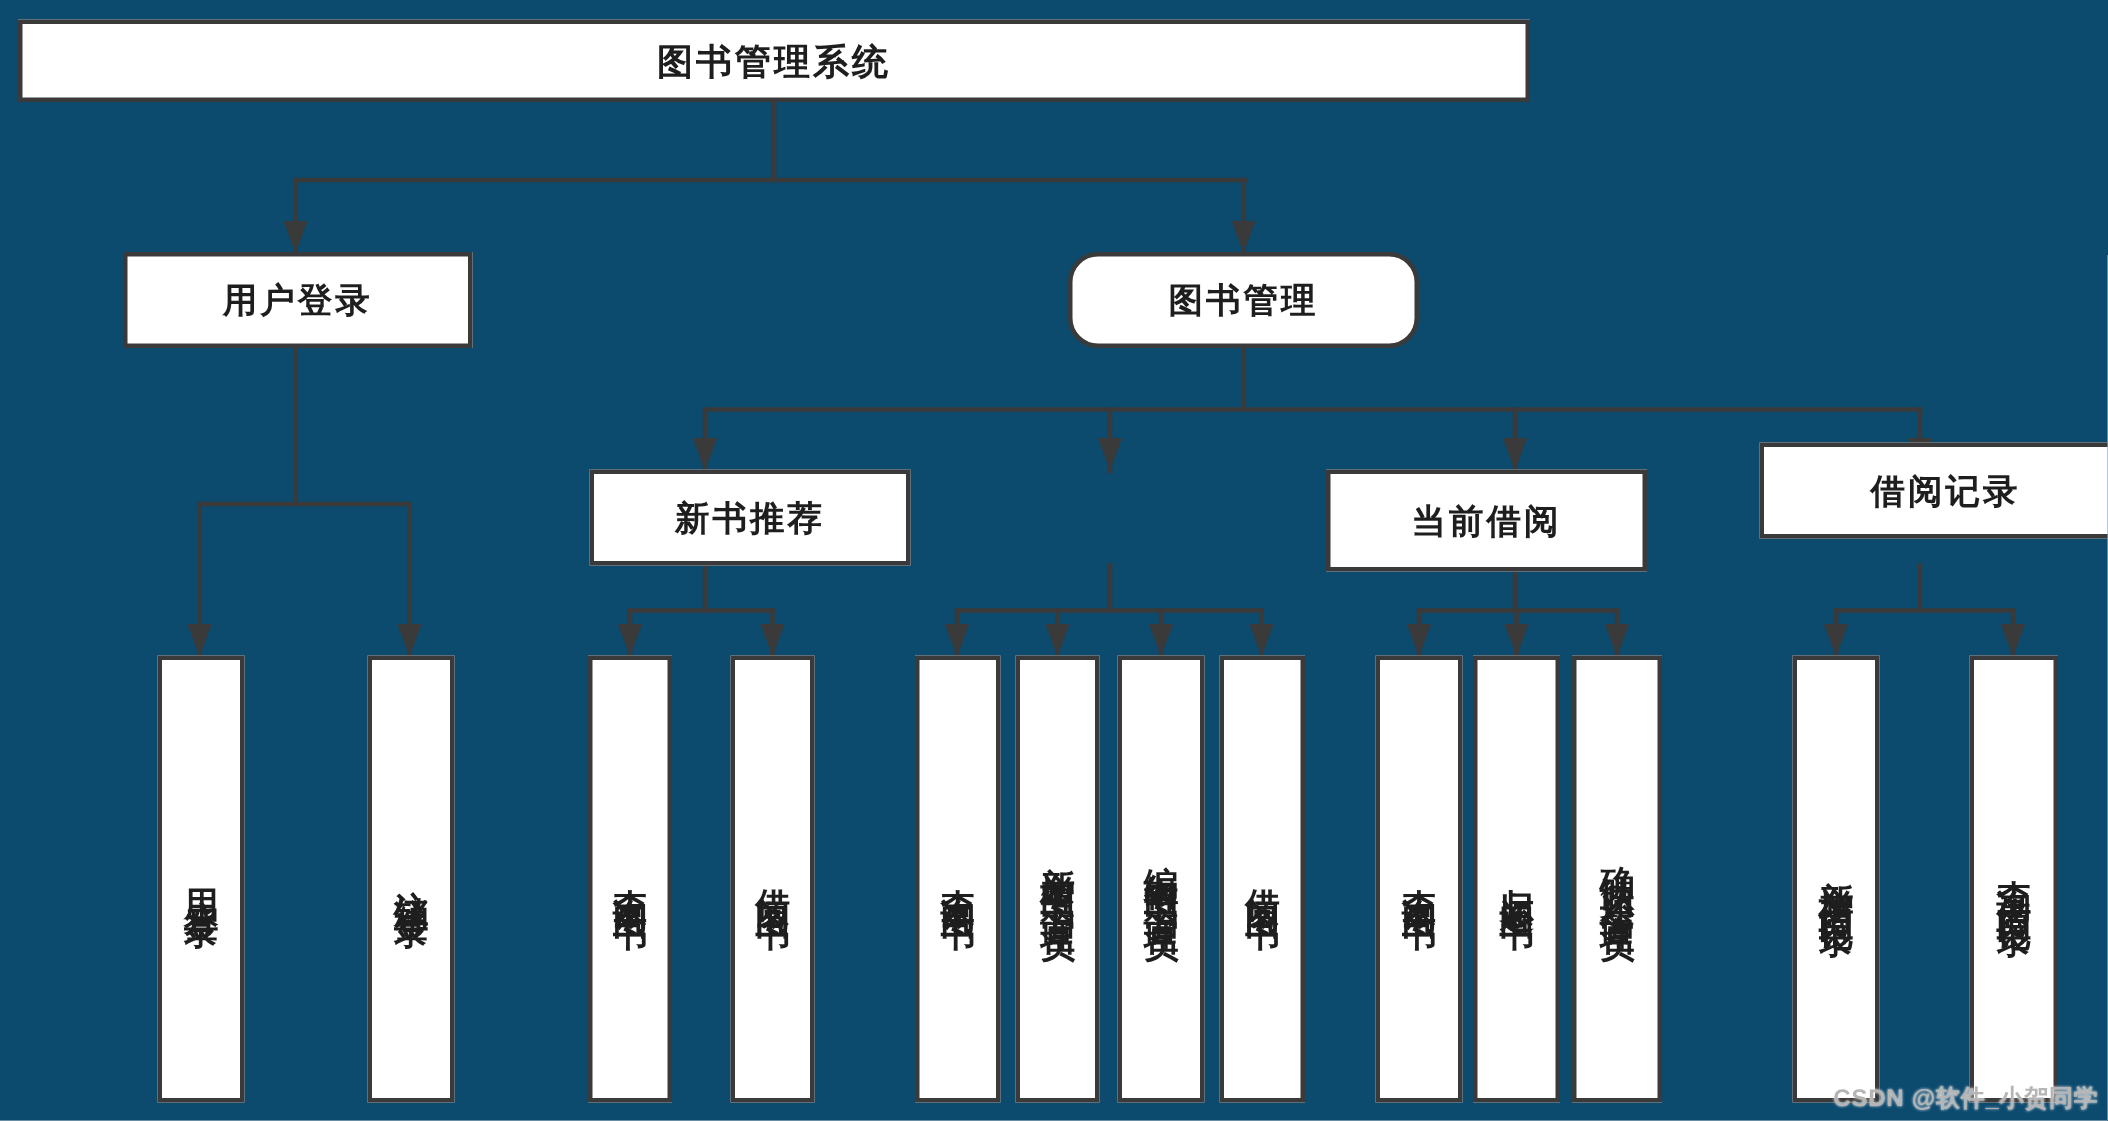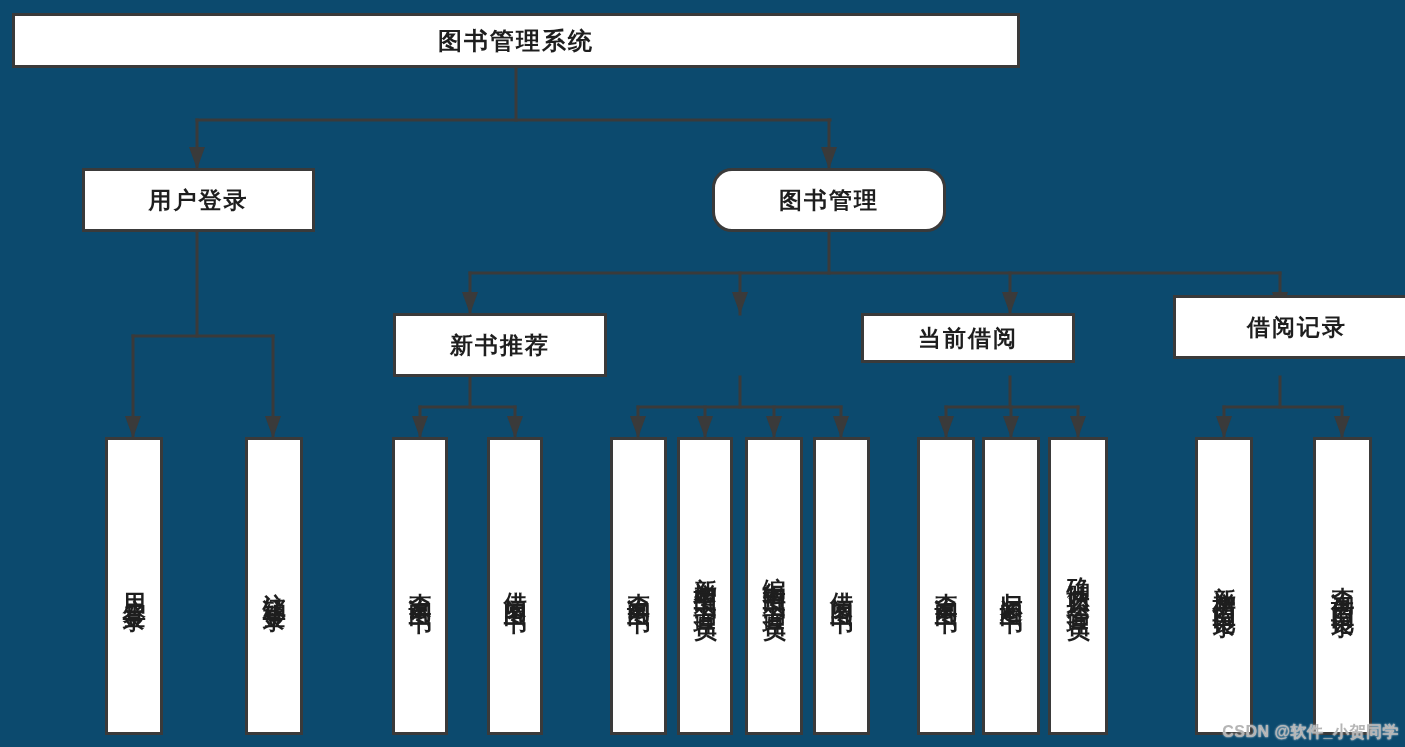--- a/index.html
+++ b/index.html
@@ -113,21 +113,21 @@
       <path d="M1342 407 V438" marker-end="url(#ah)"></path>
     </g>
   </svg>
 
   <div class="node hnode root-node" style="left:12px; top:13px; width:1008px; height:55px;">图书管理系统</div>
 
   <div class="node hnode" style="left:82px; top:168px; width:233px; height:64px;">用户登录</div>
   <div class="node hnode" style="left:712px; top:168px; width:234px; height:64px;border-radius:20px;">图书管理</div>
 
   <div class="node hnode" style="left:363px; top:313px; width:214px; height:64px;margin-left:30px;">新书推荐</div>
-  <div class="node hnode" style="left:861px; top:313px; width:214px; height:50px;text-align:right;">当前借阅</div>
+  <div class="node hnode" style="left:884px; top:313px; width:214px; height:68px;text-align:right;">当前借阅</div>
   <div class="node hnode" style="left:1173px; top:295px; width:248px; height:64px;">借阅记录</div>
 
   <div class="node vnode" style="left:105px; top:437px; width:58px; height:298px;">
     <span class="vtext">用户登录</span>
   </div>
   <div class="node vnode" style="left:245px; top:437px; width:58px; height:298px;">
     <span class="vtext">注销登录</span>
   </div>
 
   <div class="node vnode" style="left:392px; top:437px; width:56px; height:298px;">

